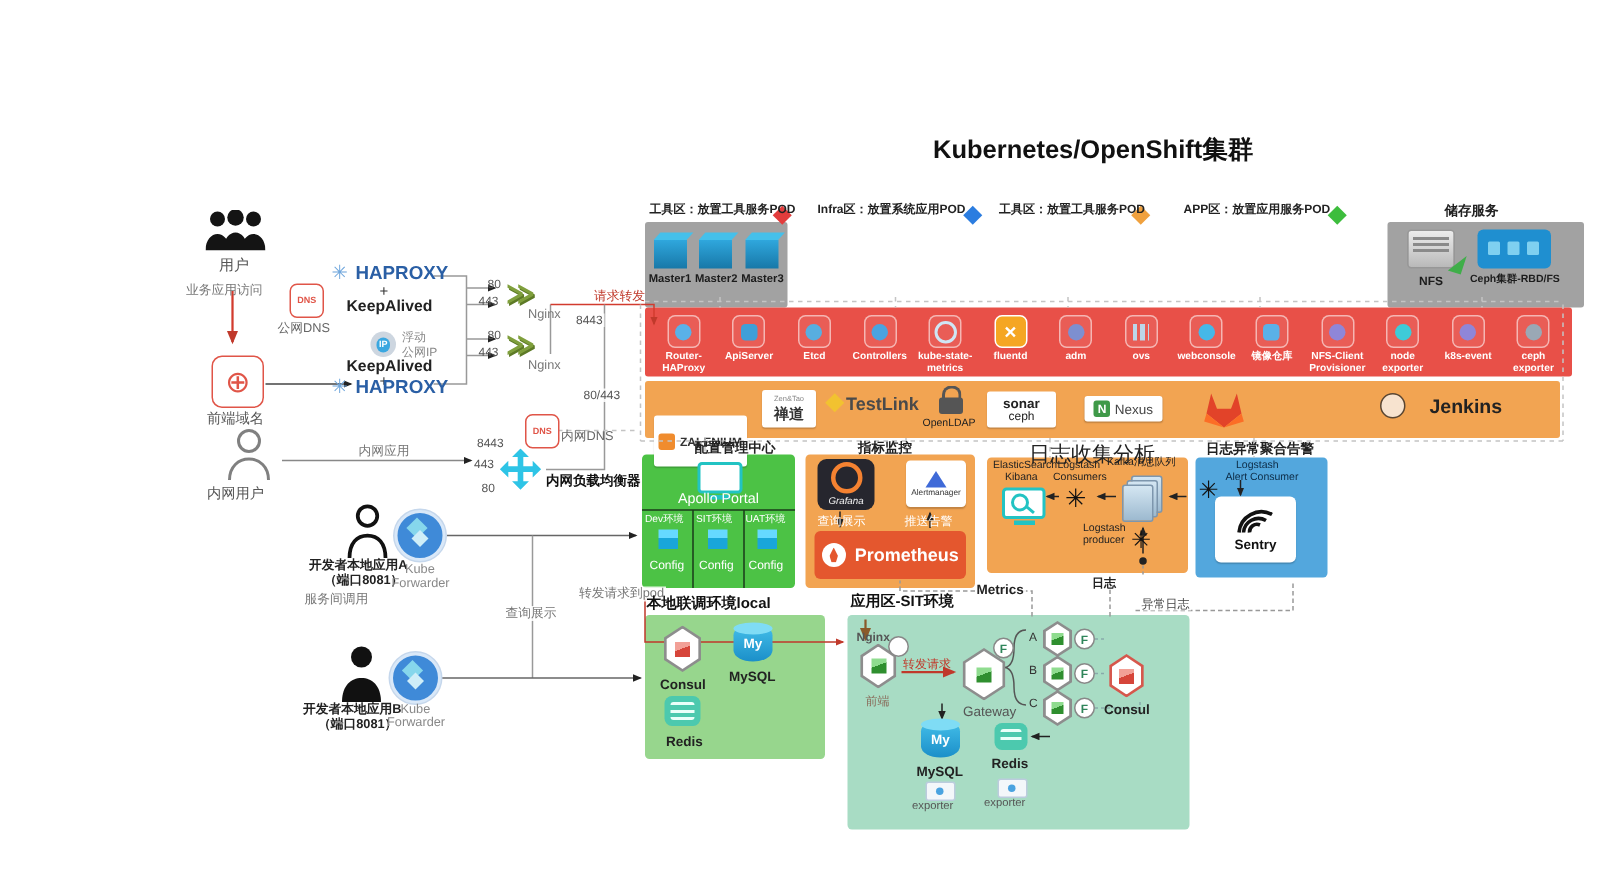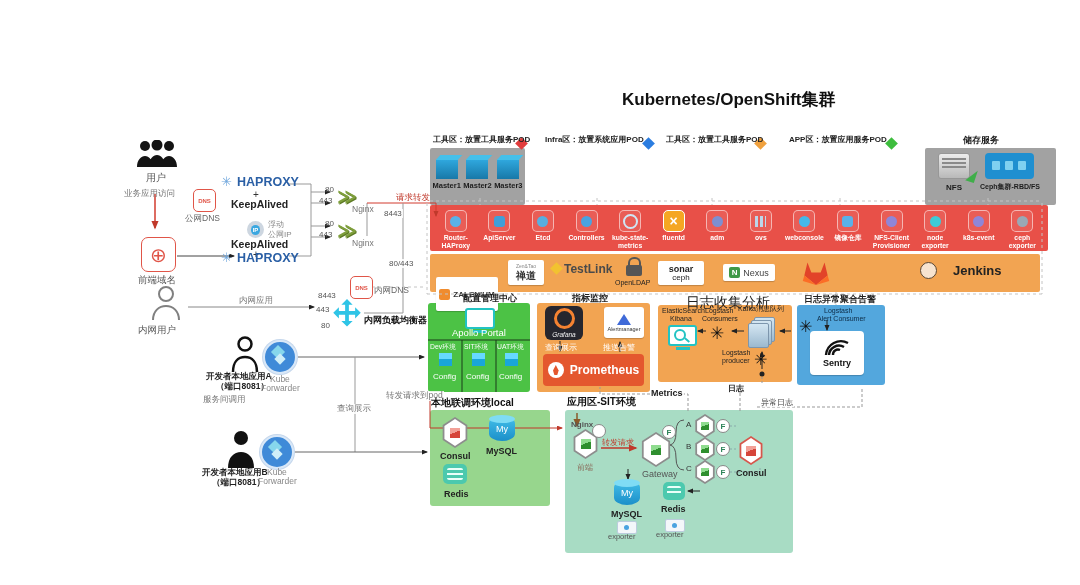--- a/index.html
+++ b/index.html
@@ -42,21 +42,21 @@
   .ho{width:100%;height:100%;clip-path:polygon(50% 0,94% 26%,94% 74%,50% 100%,6% 74%,6% 26%);
       background:#8d8d8d;position:relative}
   .hi{position:absolute;inset:2px;clip-path:polygon(50% 0,94% 26%,94% 74%,50% 100%,6% 74%,6% 26%);
       background:#fff;display:flex;align-items:center;justify-content:center}
   .cubei{width:10px;height:10px;background:linear-gradient(160deg,#8fdc8f 45%,#2f8f2f 45%)}
   .cubei.red{background:linear-gradient(160deg,#f2a097 45%,#d6453a 45%)}
   .fb{position:absolute;z-index:7;width:12px;height:12px;border-radius:50%;background:#fff;border:1px solid #888;
       font-size:8px;font-weight:bold;color:#2f855a;display:flex;align-items:center;justify-content:center}
   
   .cyl{position:absolute;z-index:6;border-radius:50%/30%;background:linear-gradient(180deg,#45c0ea,#1b8fc9);
-       display:flex;align-items:center;justify-content:center;color:#fff;font-weight:normal;font-size:9px}
+       display:flex;align-items:center;justify-content:center;color:#fff;font-weight:bold;font-size:9px}
   .cyl::before{content:"";position:absolute;top:-1px;left:0;right:0;height:8px;border-radius:50%;background:#7fdcf5}
   .cyl span{position:relative;z-index:1}
   .rds{position:absolute;z-index:6;background:#4cc9ae;border-radius:5px}
   .rds::before{content:"";position:absolute;left:4px;right:4px;top:4px;bottom:4px;border-radius:2px;
        background:repeating-linear-gradient(180deg,#eafff9 0 2px,transparent 2px 5px)}
   .disk{position:absolute;z-index:6;width:30px;height:24px;background:linear-gradient(180deg,#ececec,#b9b9b9);
         border:1px solid #979797;border-radius:3px}
   .disk::before{content:"";position:absolute;left:3px;right:3px;top:4px;height:2px;background:#8a8a8a;
         box-shadow:0 4px 0 #8a8a8a,0 8px 0 #8a8a8a}
   .disk::after{content:"";position:absolute;right:-7px;bottom:-4px;border-left:9px solid transparent;

